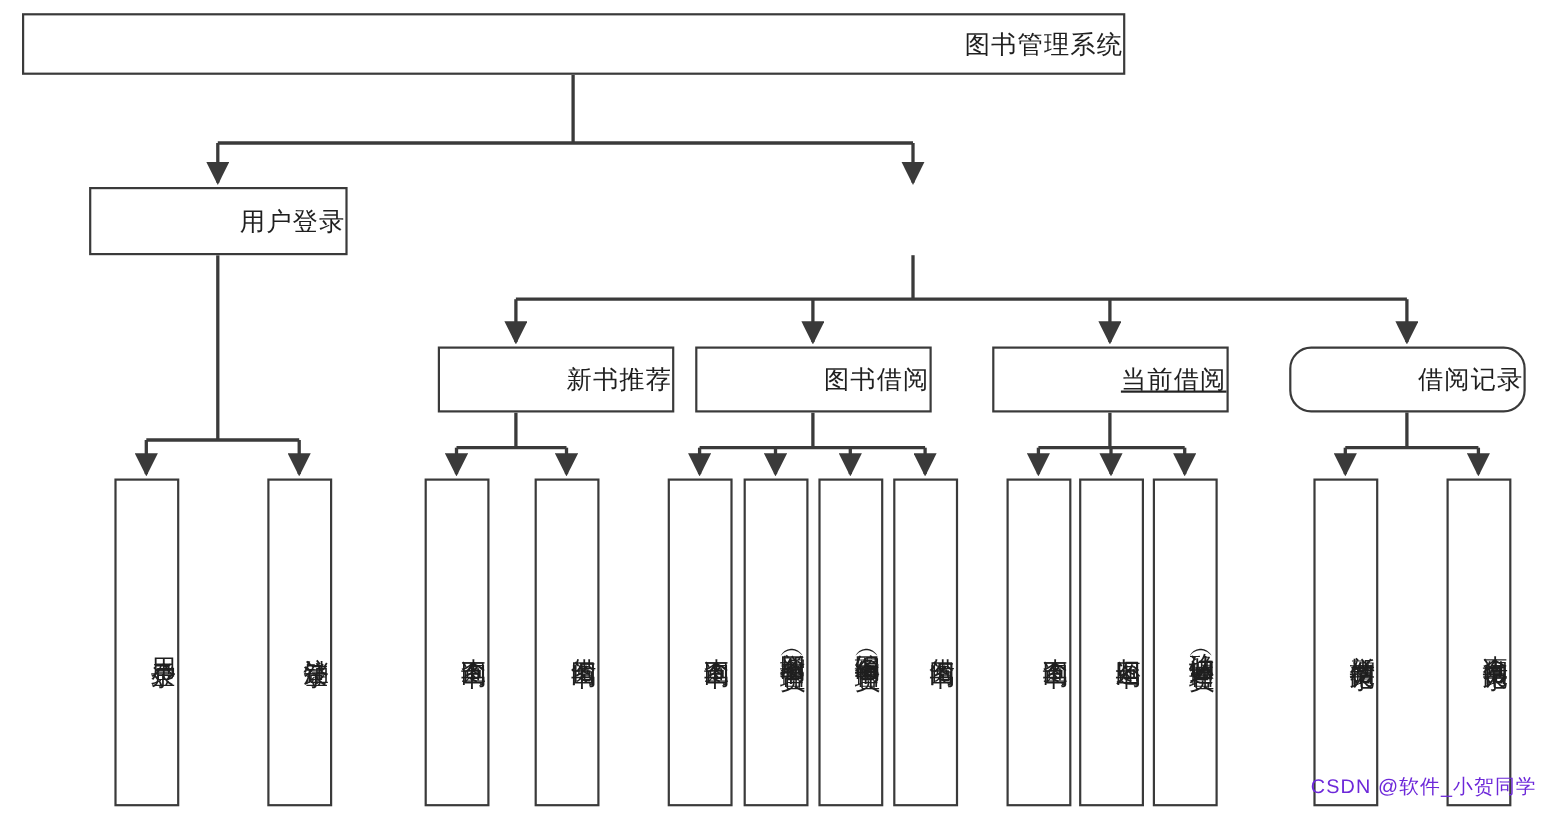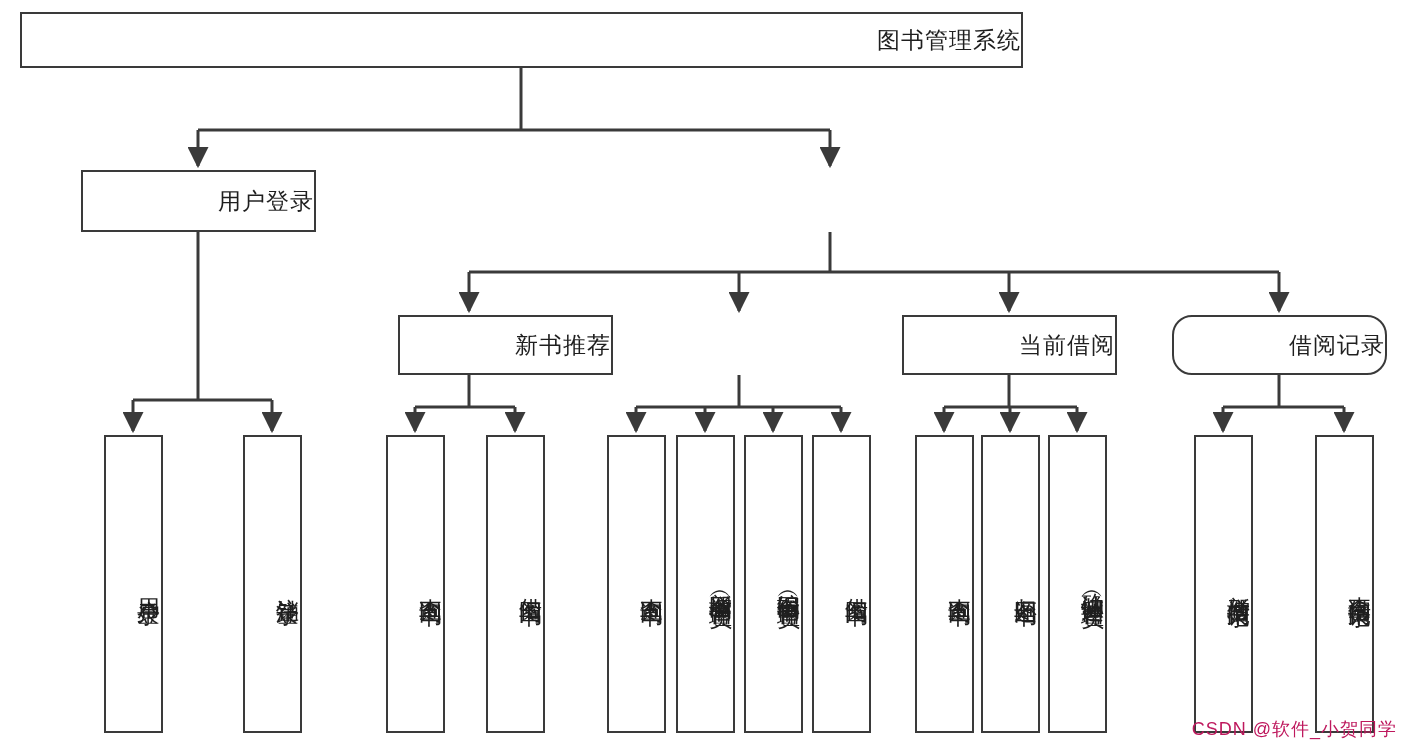--- a/index.html
+++ b/index.html
@@ -45,23 +45,23 @@
     text-orientation:upright;
     font-size:23px;
     line-height:1.12;
     letter-spacing:2px;
     white-space:normal;
     max-height:286px;
   }
   .watermark{
     position:absolute;
     right:8px;
-    bottom:6px;
+    bottom:20px;
     font-size:18px;
-    color:#be185d;
+    color:#6d28d9;
     letter-spacing:1px;
     z-index:5;
     white-space:nowrap;
   }
 </style>
 </head>
 <body>
 
 <div id="canvas">
 
@@ -119,21 +119,24 @@
     <span class="label">图书管理系统</span>
   </div>
 
   <div class="node" style="left:81px;top:170px;width:235px;height:62px;">
     <span class="label">用户登录</span>
   </div>
 
   <div class="node" style="left:362px;top:315px;width:215px;height:60px;margin-left:36px;">
     <span class="label">新书推荐</span>
   </div>
-  <div class="node" style="left:902px;top:315px;width:215px;height:60px;">
+  <div class="node" style="left:632px;top:315px;width:215px;height:60px;">
+    <span class="label">图书借阅</span>
+  </div>
+  <div class="node" style="left:902px;top:315px;width:215px;height:60px;text-decoration:underline;">
     <span class="label">当前借阅</span>
   </div>
   <div class="node" style="left:1172px;top:315px;width:215px;height:60px;border-radius:20px;">
     <span class="label">借阅记录</span>
   </div>
 
   <div class="node vertical" style="left:104px;top:435px;width:59px;height:298px;">
     <span class="label">用户登录</span>
   </div>
   <div class="node vertical" style="left:243px;top:435px;width:59px;height:298px;">

